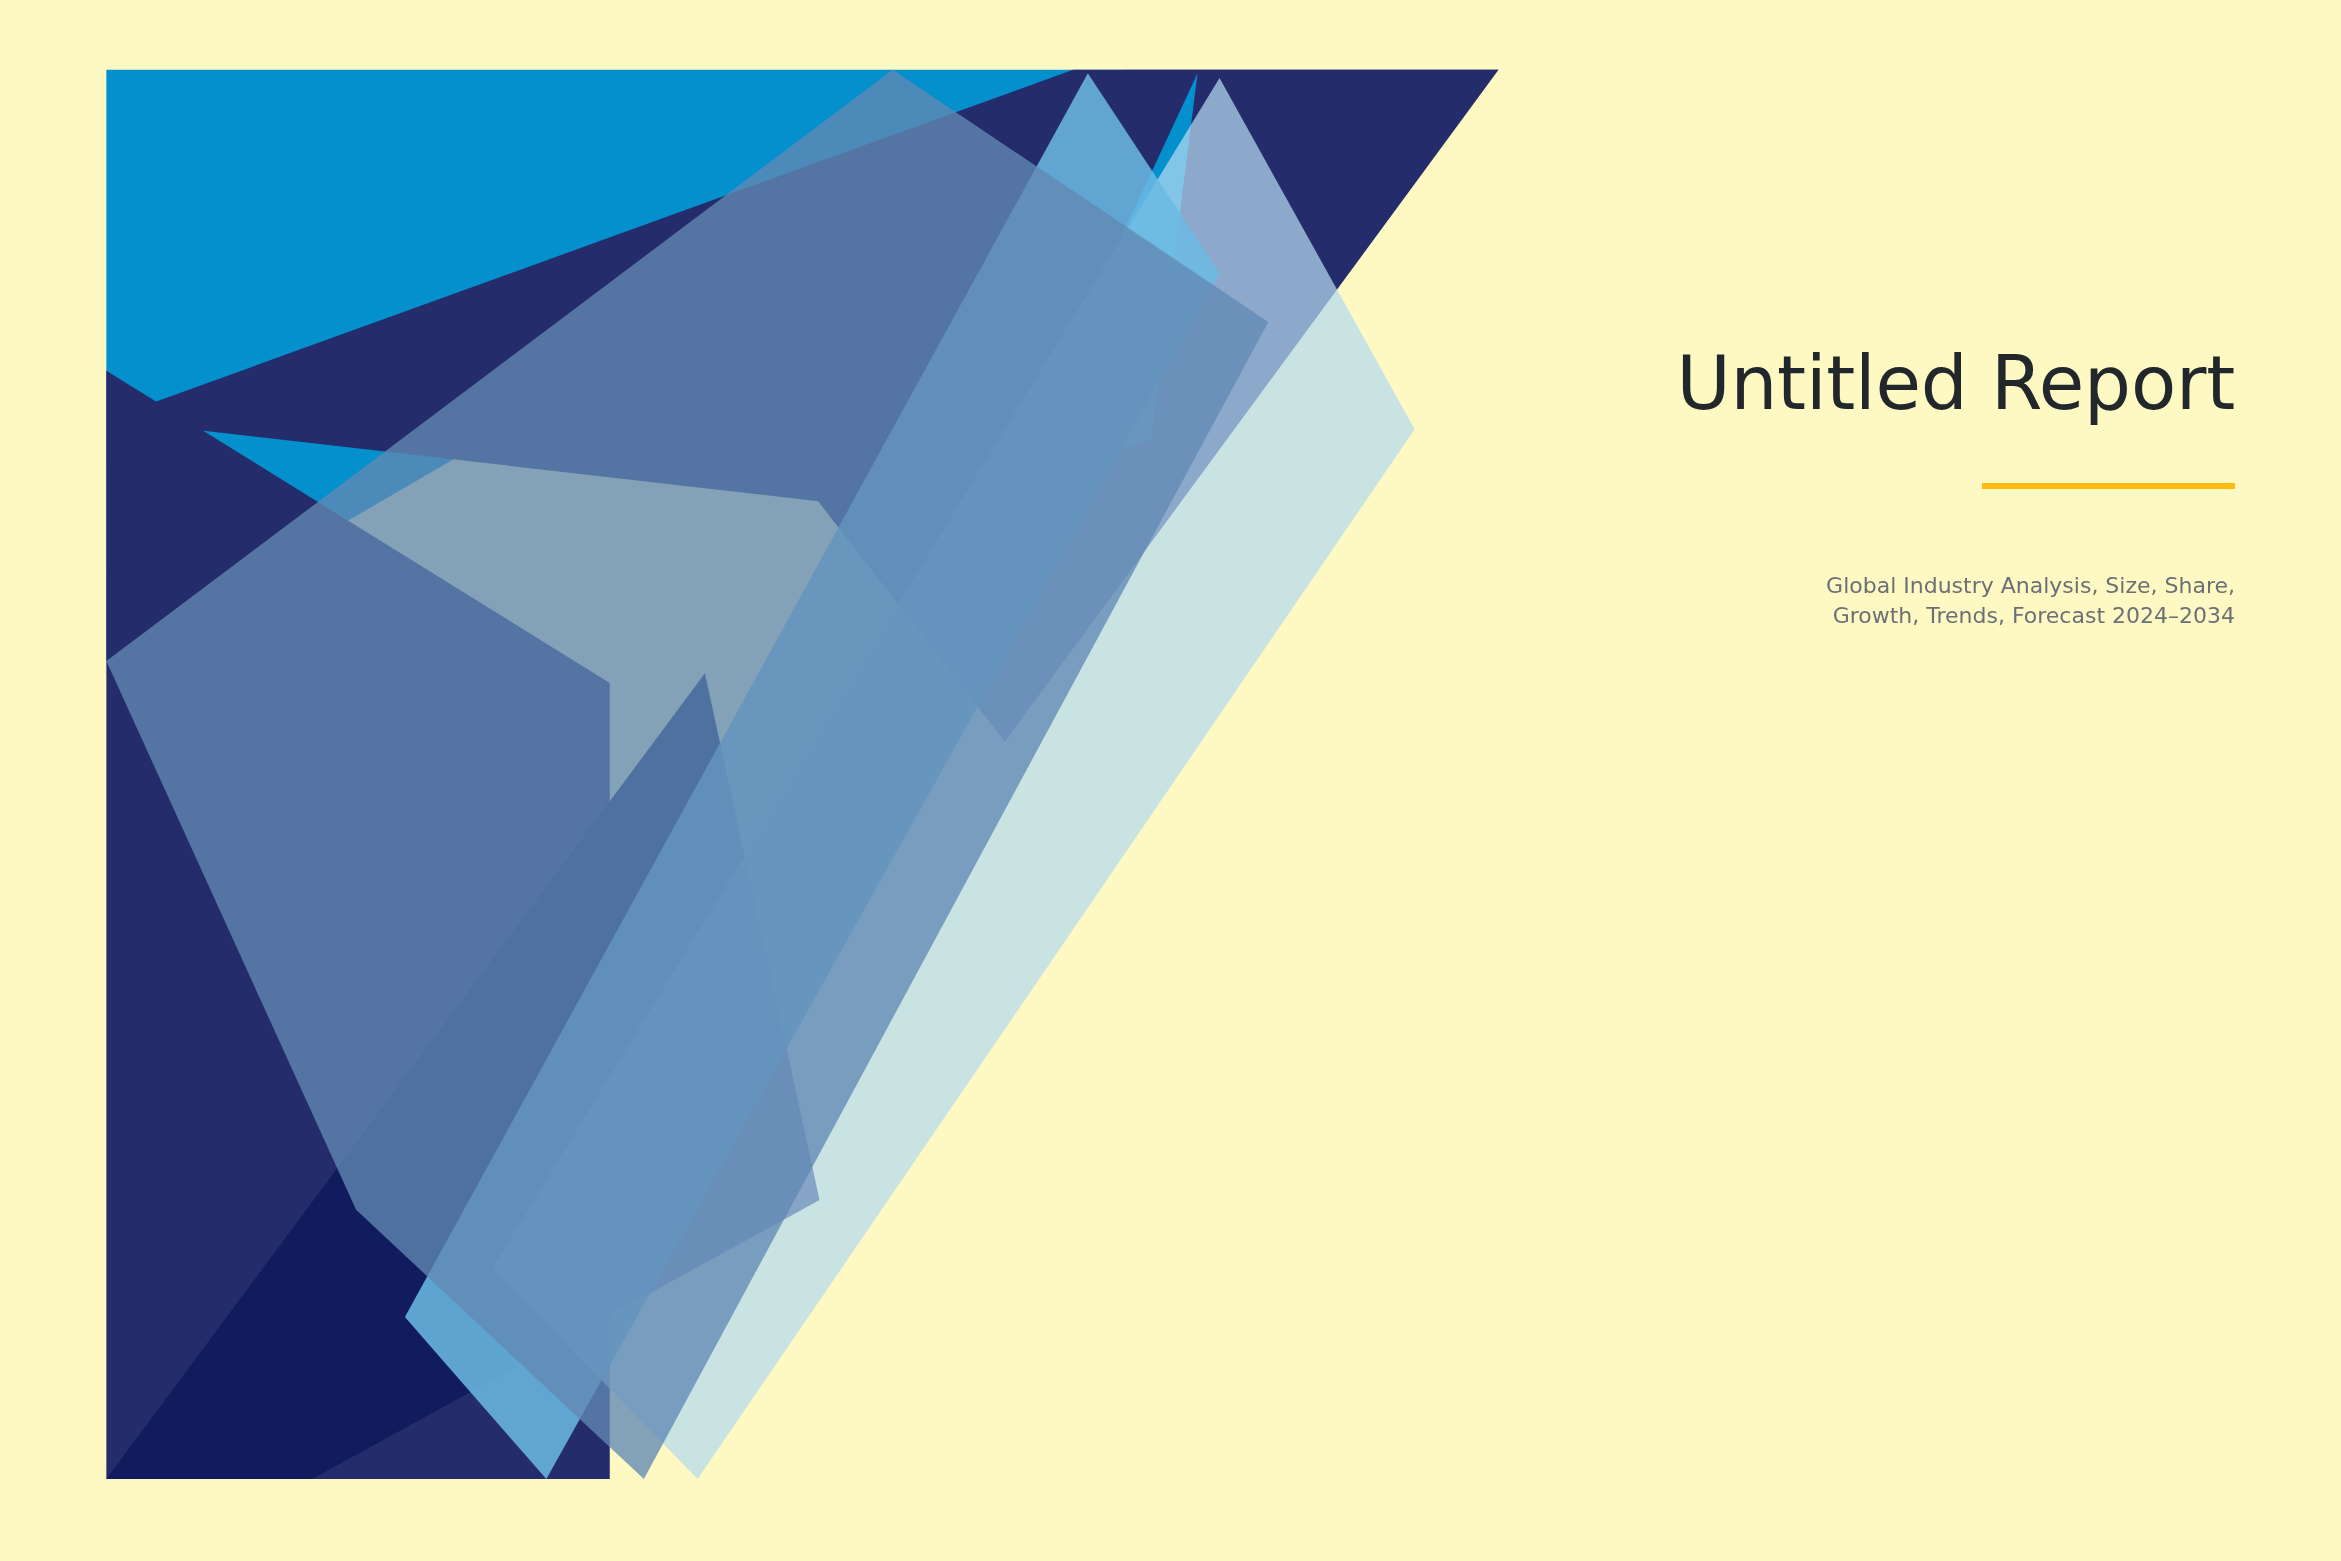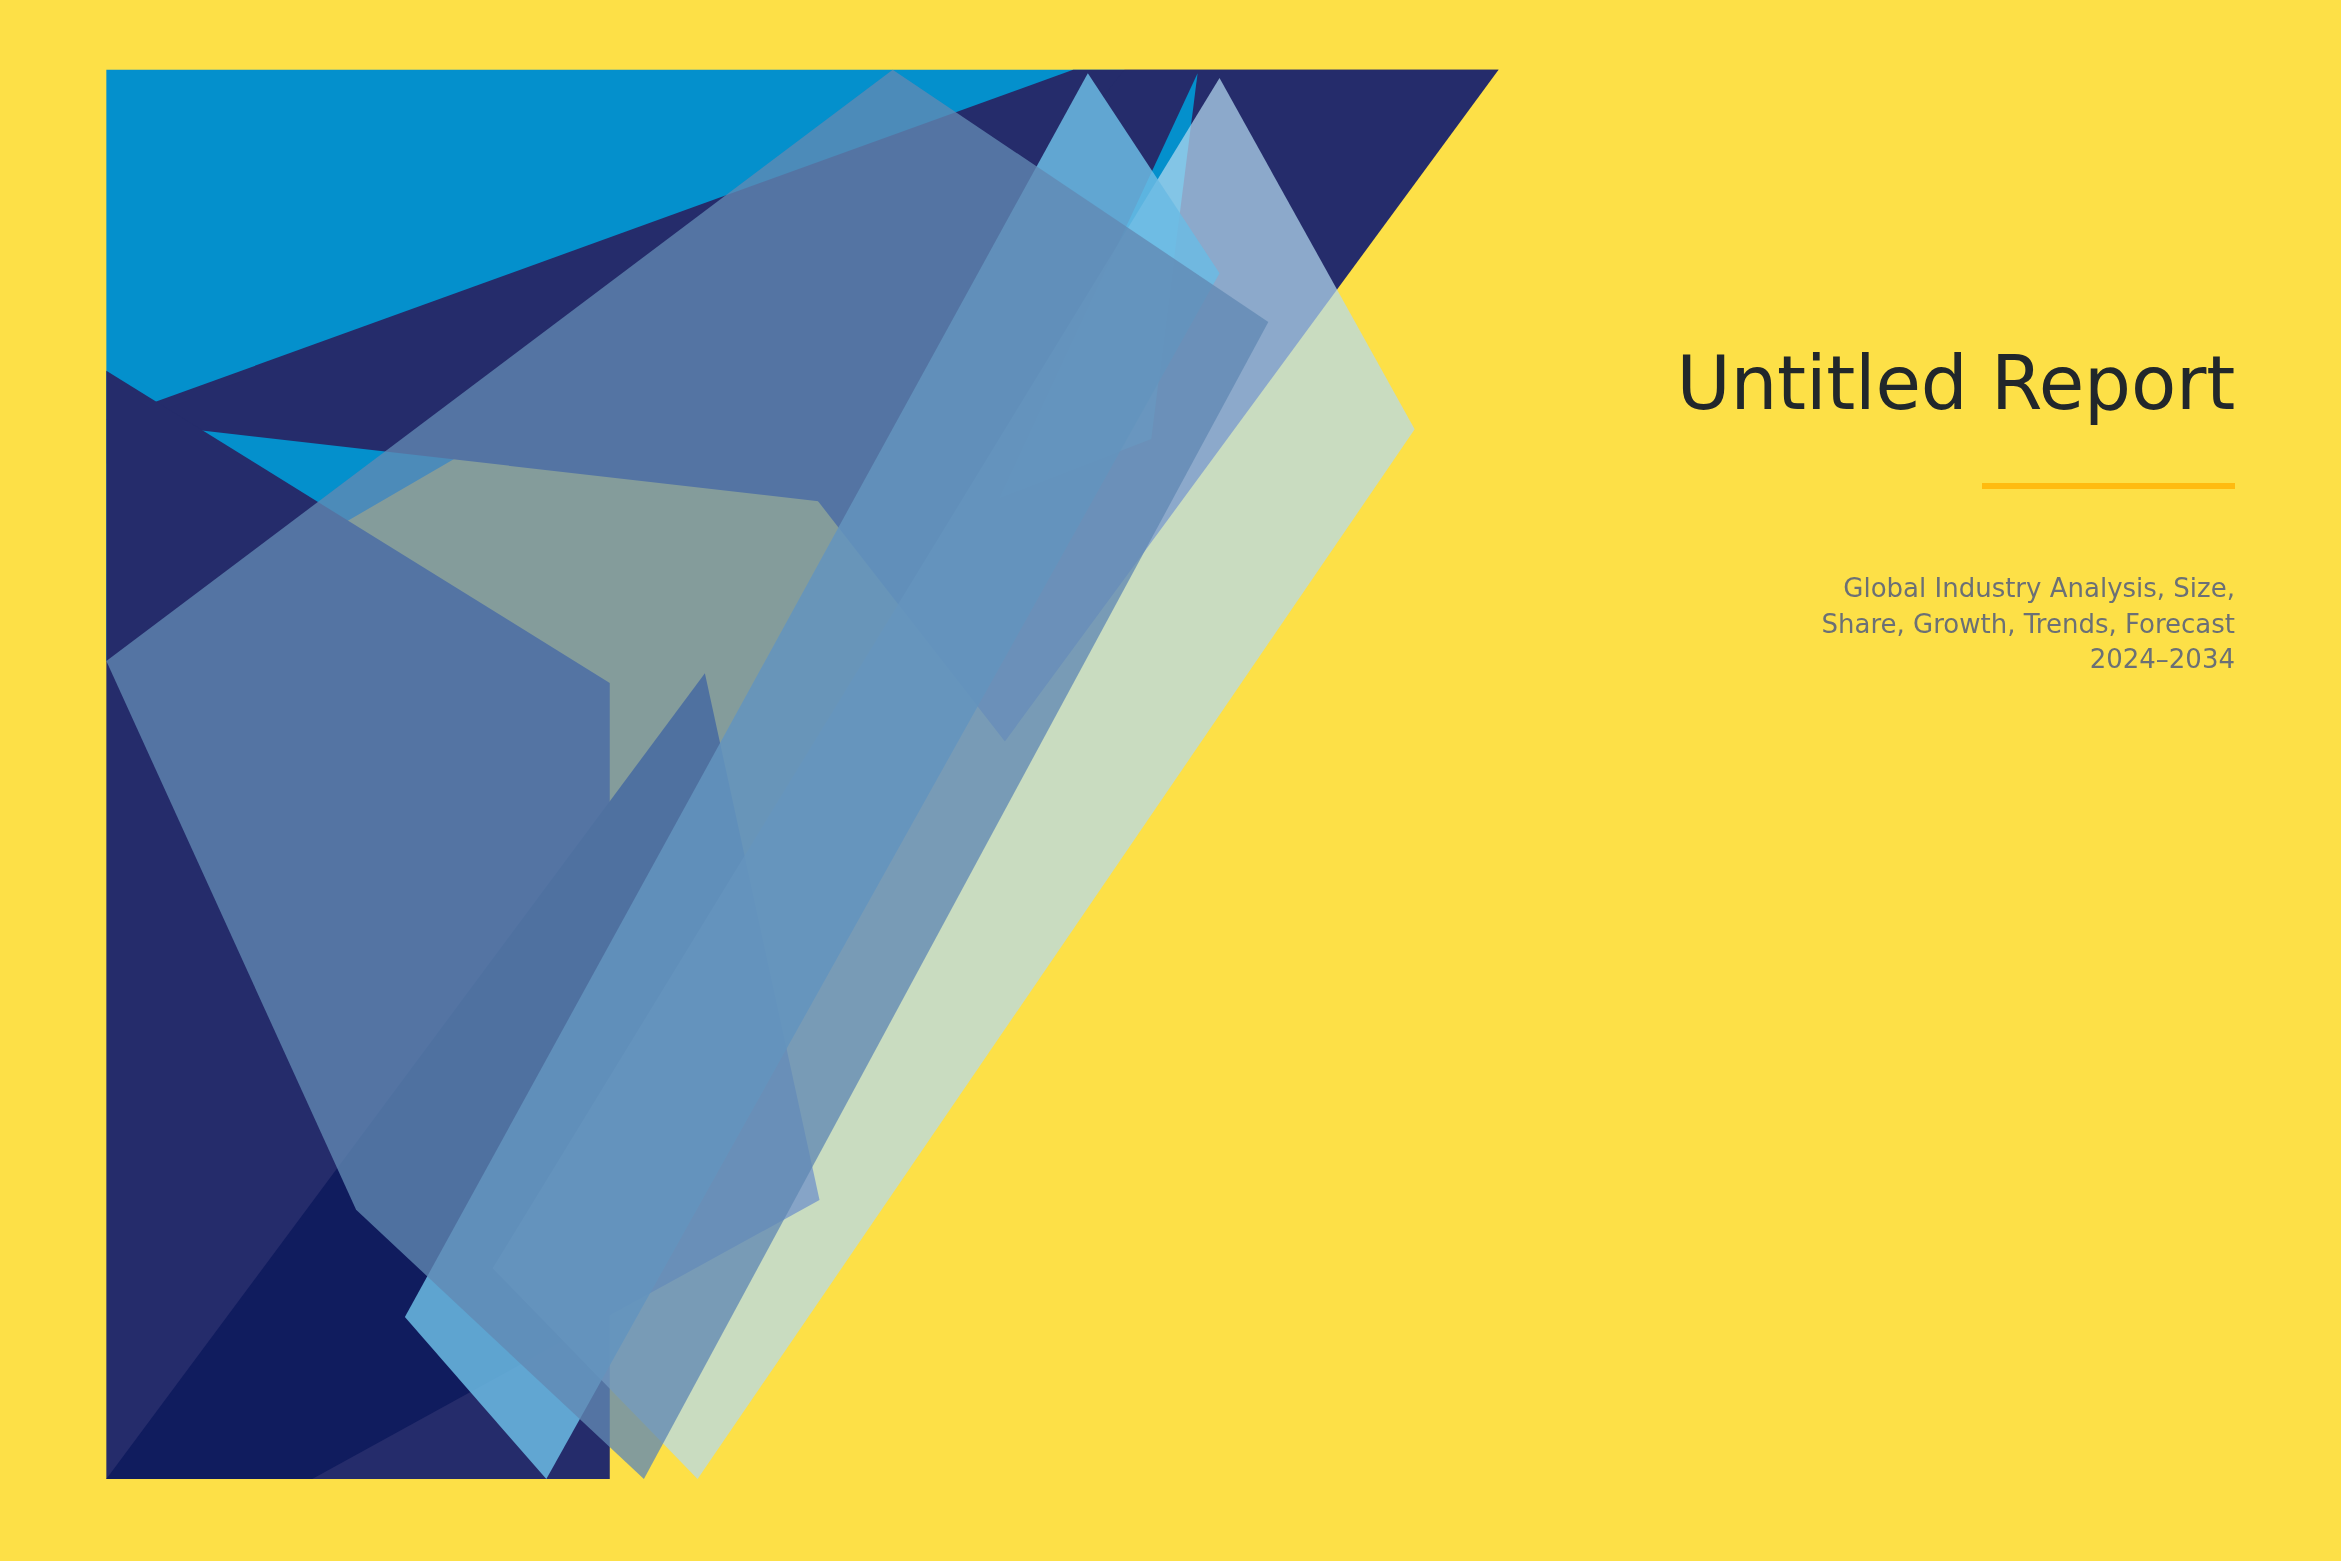--- a/index.html
+++ b/index.html
@@ -61,32 +61,32 @@
     margin: 58px 0 0 auto;
     width: 253px;
     height: 6.3px;
     background: #ffbb10;
     border: 0;
     padding: 0;
   }
 
   #report-subtitle {
     margin: 82px 0 0 0;
-    font-size: 26px;
+    font-size: 22px;
     font-weight: 400;
     line-height: 1.36;
     color: #6b7076;
     max-width: 459px;
     margin-left: auto;
   }
 </style>
 </head>
 <body style="background: rgb(247, 249, 251);">
 
-<div id="cover-page" style="background: #fde047;">
+<div id="cover-page" style="background: #fef9c3;">
 
   <div id="cover-artwork">
     <svg viewBox="0 0 3200 3200" preserveAspectRatio="none">
       <g id="artwork-shapes">
           <polygon points="218,143 2305,143 218,1355" fill="#0490cc" fill-opacity="1"></polygon>
           <polygon points="218,860 2200,143 3072,143 1960,1060" fill="#252c6b" fill-opacity="1"></polygon>
           <polygon points="2305,143 3072,143 2060,1520 1640,980" fill="#252c6b" fill-opacity="1"></polygon>
           <polygon points="218,760 1250,1400 1250,3032 218,3032" fill="#252c6b" fill-opacity="1"></polygon>
           <polygon points="1445,1380 1680,2460 640,3032 218,3032" fill="#101c5e" fill-opacity="1"></polygon>
           <polygon points="2455,150 2360,900 2050,1020" fill="#0490cc" fill-opacity="1"></polygon>

